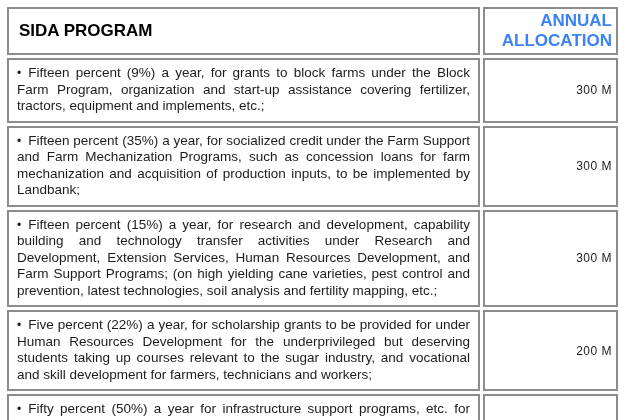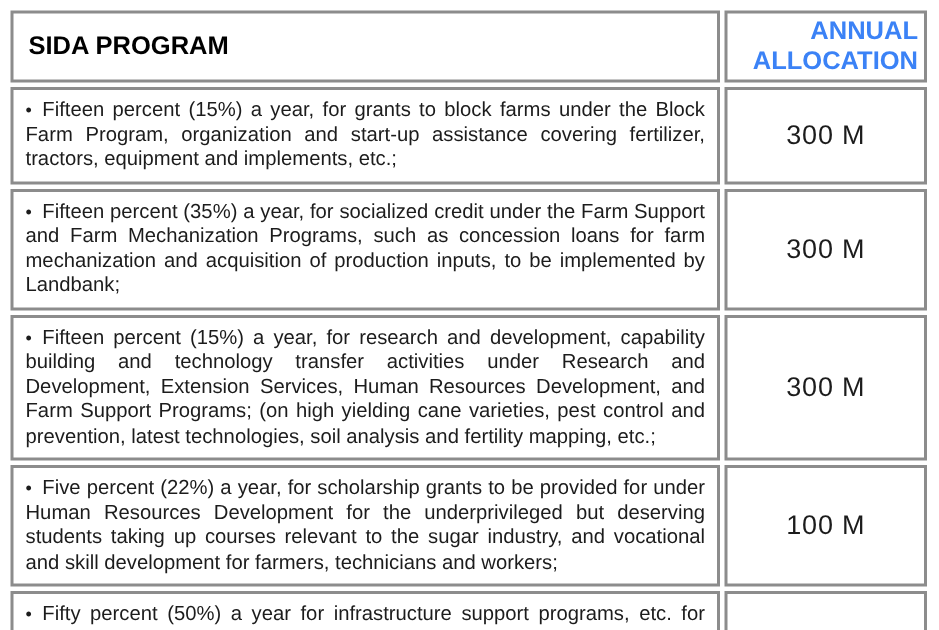--- a/index.html
+++ b/index.html
@@ -63,23 +63,23 @@
     text-align: justify;
     vertical-align: top;
     padding: 5px 8px 6px 8px;
   }
   td.cell-program .bullet {
     display: inline-block;
     margin-right: 7px;
     font-size: 12px;
   }
   td.cell-allocation {
-    text-align: center;
+    text-align: right;
     vertical-align: middle;
-    font-size: 18px;
+    font-size: 12px;
     letter-spacing: 0.5px;
     padding: 4px;
   }
 </style>
 </head>
 <body>
 
 <div class="page">
   <table class="sida-table">
     <colgroup>
@@ -88,21 +88,21 @@
     </colgroup>
     <thead>
       <tr>
         <th class="hdr-program">SIDA PROGRAM</th>
         <th class="hdr-allocation">ANNUAL ALLOCATION</th>
       </tr>
     </thead>
     <tbody>
       <tr>
         <td class="cell-program">
-          <span class="bullet">•</span><span>Fifteen percent (15%) a year, for grants to block farms under the Block Farm Program, organization and start-up assistance covering fertilizer, tractors, equipment and implements, etc.;</span>
+          <span class="bullet">•</span><span>Fifteen percent (9%) a year, for grants to block farms under the Block Farm Program, organization and start-up assistance covering fertilizer, tractors, equipment and implements, etc.;</span>
         </td>
         <td class="cell-allocation">
           <span>300 M</span>
         </td>
       </tr>
       <tr>
         <td class="cell-program">
           <span class="bullet">•</span><span>Fifteen percent (35%) a year, for socialized credit under the Farm Support and Farm Mechanization Programs, such as concession loans for farm mechanization and acquisition of production inputs, to be implemented by Landbank;</span>
         </td>
         <td class="cell-allocation">
@@ -115,21 +115,21 @@
         </td>
         <td class="cell-allocation">
           <span>300 M</span>
         </td>
       </tr>
       <tr>
         <td class="cell-program">
           <span class="bullet">•</span><span>Five percent (22%) a year, for scholarship grants to be provided for under Human Resources Development for the underprivileged but deserving students taking up courses relevant to the sugar industry, and vocational and skill development for farmers, technicians and workers;</span>
         </td>
         <td class="cell-allocation">
-          <span>100 M</span>
+          <span>200 M</span>
         </td>
       </tr>
       <tr>
         <td class="cell-program">
           <span class="bullet">•</span><span>Fifty percent (50%) a year for infrastructure support programs, etc. for construction/Improvement of trans-loading ports, farm-to-mill roads, and irrigation facilities be implemented by the DPWH, NEDA, DOTC, NIA, BSWM, Phil. Ports Authority.</span>
         </td>
         <td class="cell-allocation">
           
         </td>
       </tr>

